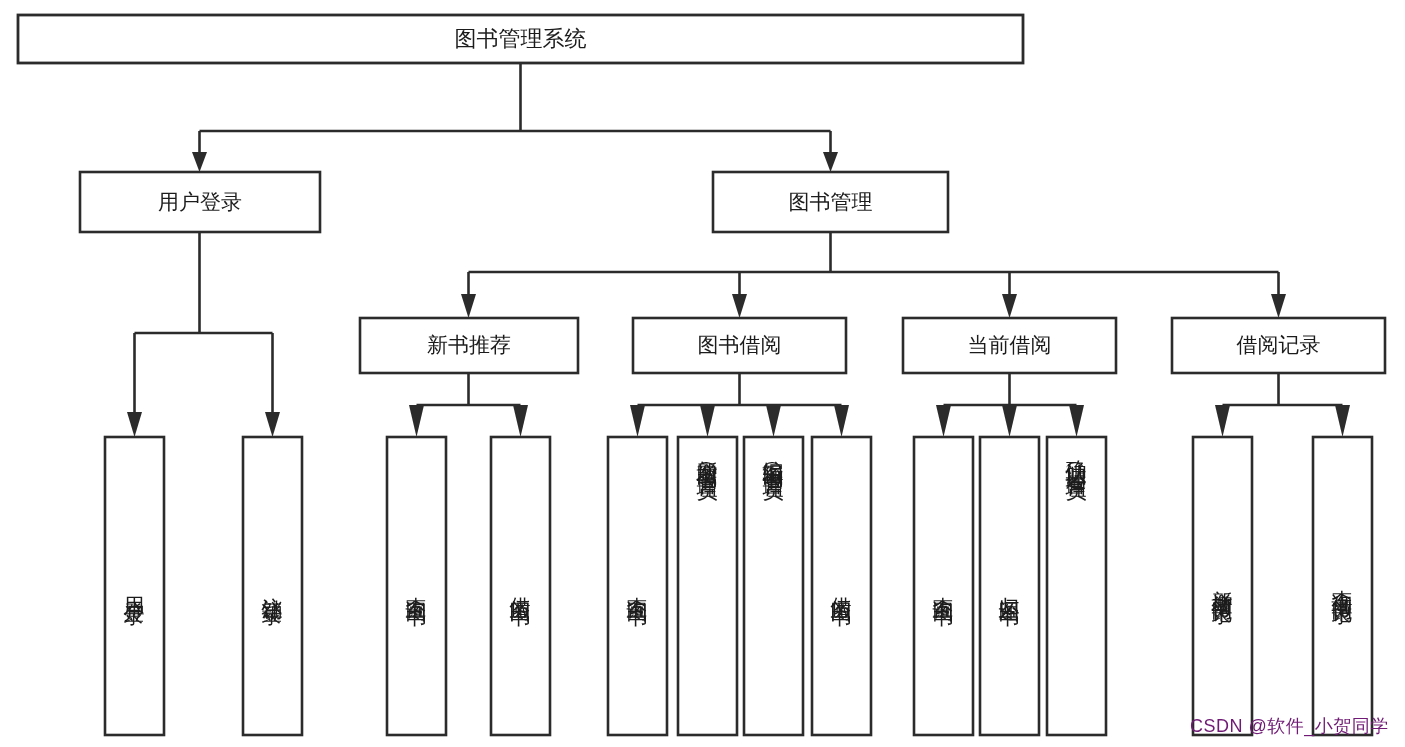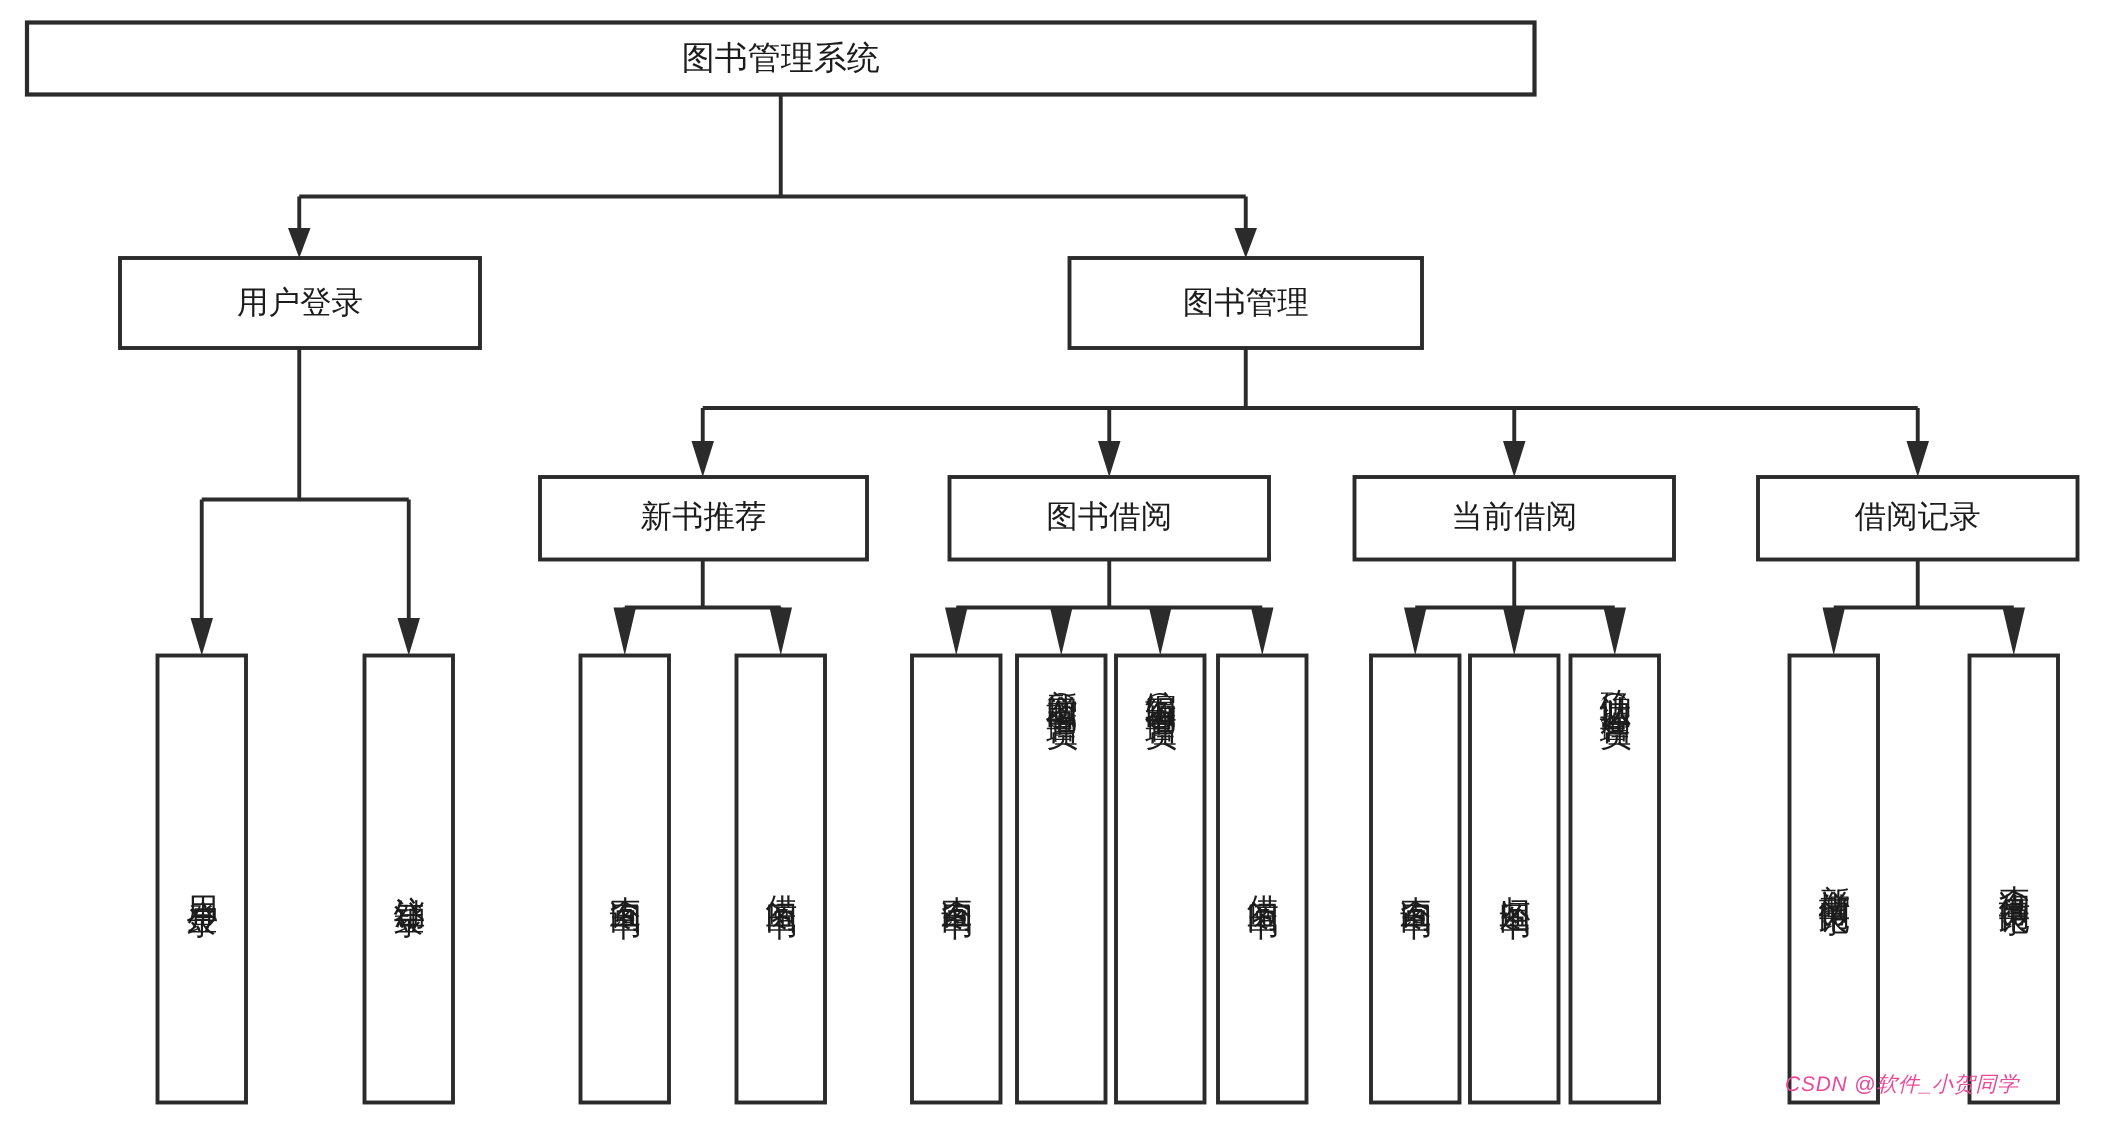--- a/index.html
+++ b/index.html
@@ -68,25 +68,24 @@
     justify-content: center;
     white-space: nowrap;
     pointer-events: none;
   }
   .vertical-label.top-aligned {
     justify-content: flex-start;
   }
   .watermark {
     position: absolute;
     font-family: "Liberation Sans", "DejaVu Sans", sans-serif;
-    font-size: 14px;
-    color: #ec4899;
+    font-size: 18px;
+    color: #701a75;
     white-space: nowrap;
     letter-spacing: 0.5px;
-    font-style: italic;
   }
 </style>
 </head>
 <body>
 
 <div id="diagram-root">
 
   <svg class="diagram-canvas" viewBox="0 0 1405 747" xmlns="http://www.w3.org/2000/svg">
 
     <g>

